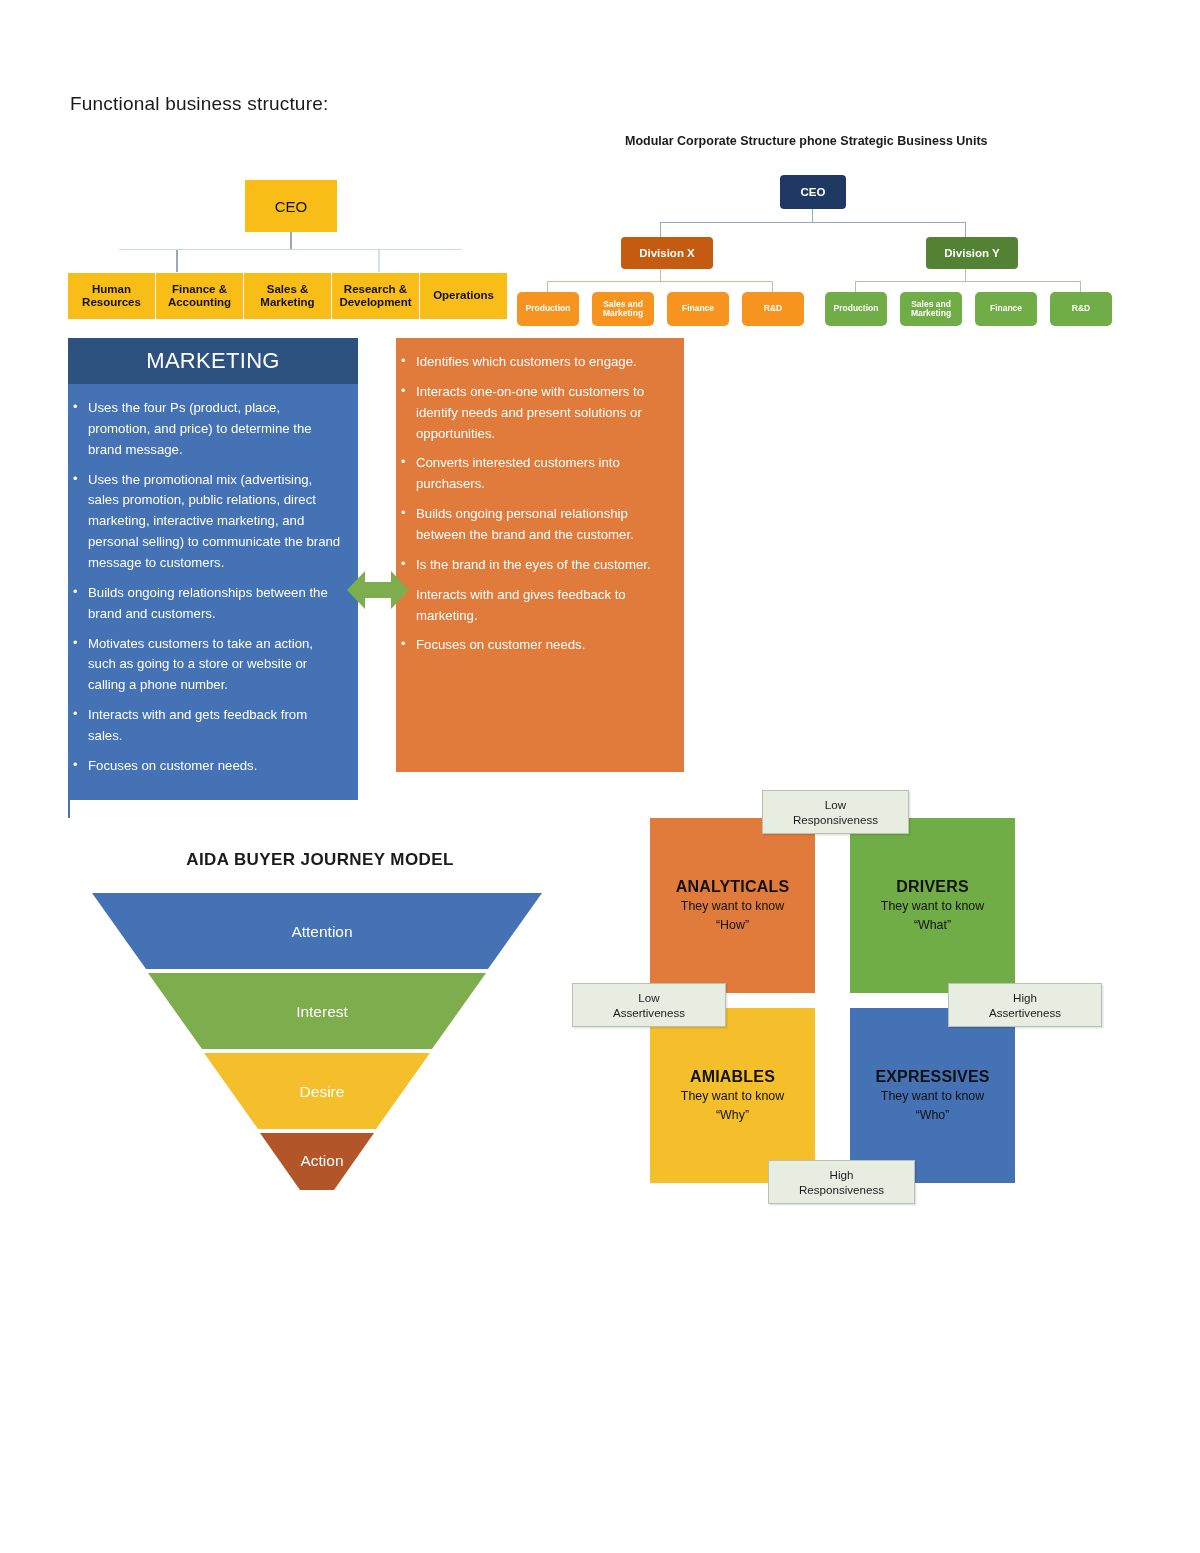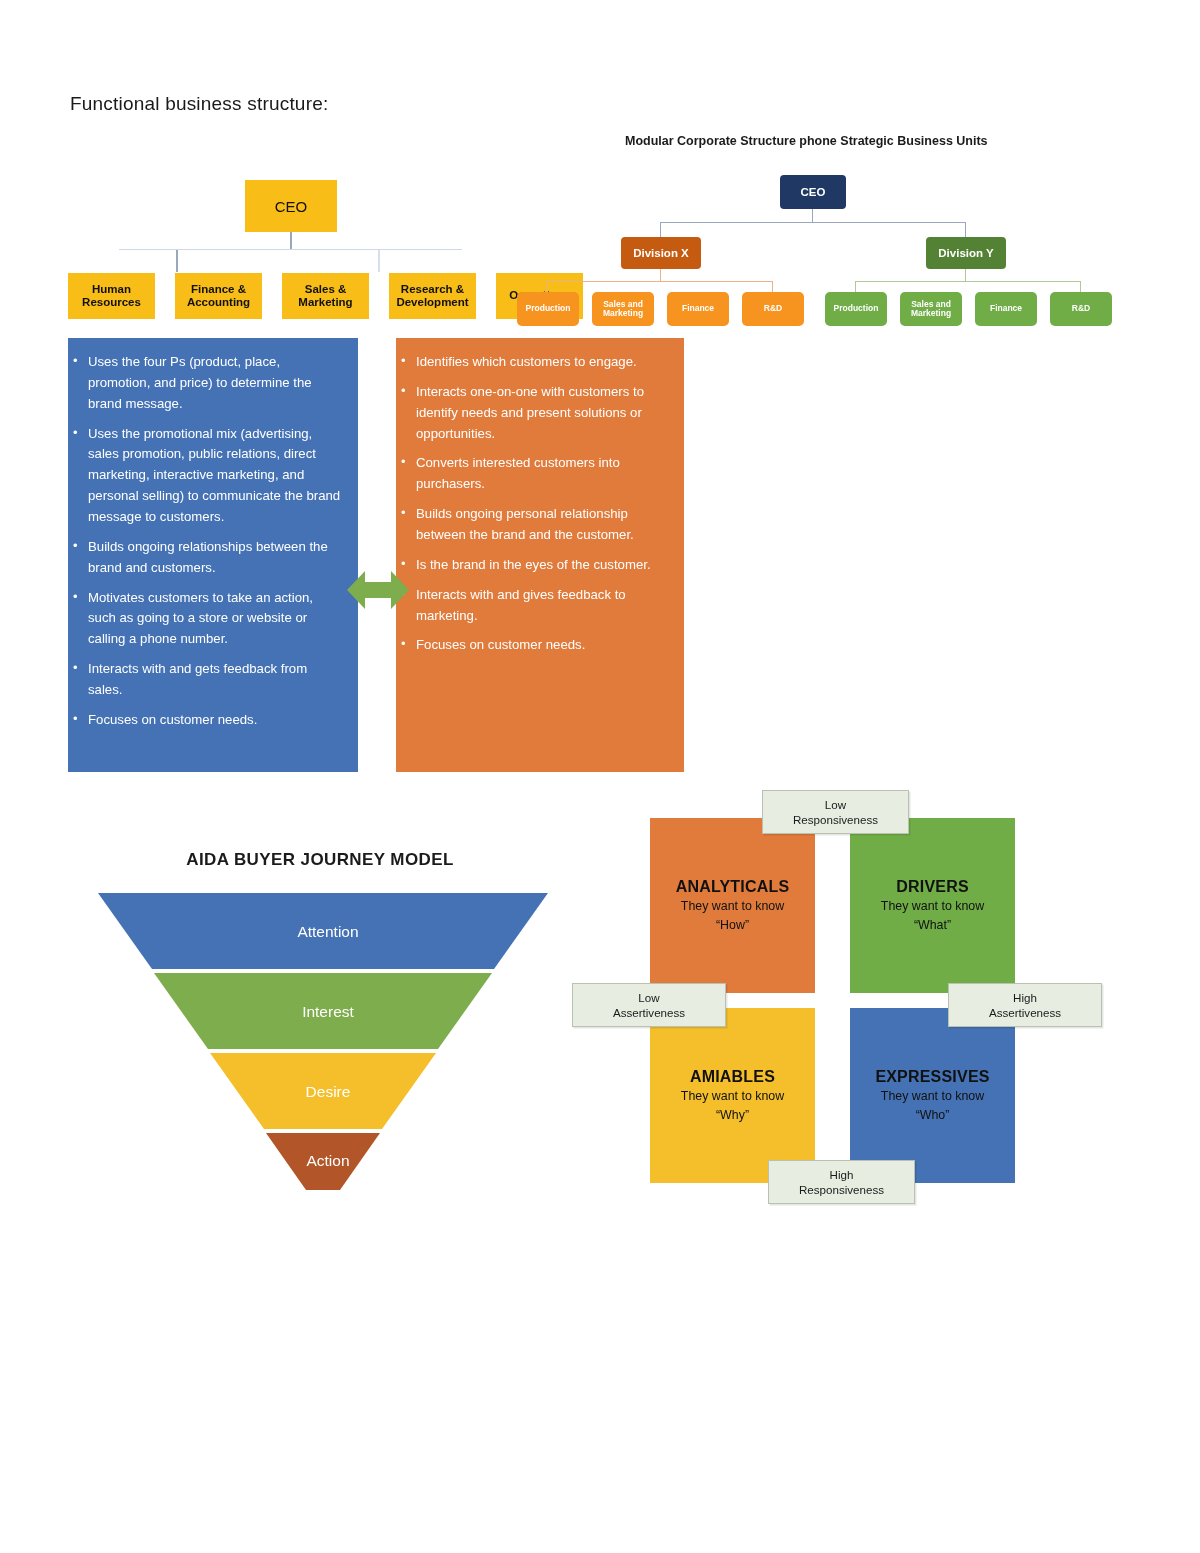--- a/index.html
+++ b/index.html
@@ -34,21 +34,21 @@
     left: 177px; top: 0;
     width: 92px; height: 52px;
     background: #F9BD18;
     display: flex; align-items: center; justify-content: center;
     font-size: 15px; color: #111; font-weight: 400;
   }
   .fn-line { position: absolute; background: #9aa7bd; }
   .fn-trunk { left: 222px; top: 52px; width: 1.5px; height: 18px; }
   .fn-bus   { left: 51px;  top: 69px; width: 343px; height: 1.2px; background: #cfd8e6; }
   .fn-drop  { top: 70px; width: 1.5px; height: 22px; background: #9aa7bd; }
-  .fn-row { position: absolute; left: 0; top: 93px; display: flex; gap: 20px; }
+  .fn-row { position: absolute; left: 0; top: 93px; display: flex; gap: 1px; }
   .fn-box {
     width: 87px; height: 46px;
     background: #F9BD18;
     display: flex; align-items: center; justify-content: center;
     text-align: center;
     font-size: 11.5px; font-weight: 700; color: #111;
     line-height: 1.15;
   }
 
   
@@ -64,21 +64,21 @@
     display: flex; align-items: center; justify-content: center;
     color: #fff; font-size: 11.5px; font-weight: 600;
   }
   .mod-ln { position: absolute; background: #9aa7bd; }
   .mod-ceo-stem { left: 297px; top: 79px; width: 1.3px; height: 14px; }
   .mod-ceo-bus  { left: 145px; top: 92px; width: 306px; height: 1.3px; }
   .mod-ceo-dl   { left: 145px; top: 92px; width: 1.3px; height: 16px; }
   .mod-ceo-dr   { left: 450px; top: 92px; width: 1.3px; height: 16px; }
   .mod-div {
     position: absolute; top: 107px;
-    width: 80px; height: 32px; border-radius: 4px;
+    width: 92px; height: 32px; border-radius: 4px;
     display: flex; align-items: center; justify-content: center;
     color: #fff; font-size: 11.5px; font-weight: 600;
   }
   .mod-div.x { left: 106px; background: #C55A11; }
   .mod-div.y { left: 411px; background: #548235; }
 
   .mod-sub-stem { position: absolute; width: 1.3px; height: 13px; top: 139px; }
   .mod-sub-bus  { position: absolute; height: 1.3px; top: 151px; }
   .mod-sub-drop { position: absolute; width: 1.3px; height: 12px; top: 151px; }
   .ln-x { background: #E8B38A; }
@@ -124,21 +124,21 @@
 
   .link-arrow { position: absolute; left: 345px; top: 562px; width: 66px; height: 56px; }
 
   
   .aida { position: absolute; left: 70px; top: 800px; width: 500px; height: 410px; background:#fff; }
   .aida-title {
     position: absolute; left: 0; right: 0; top: 50px;
     text-align: center; font-size: 17px; font-weight: 700; color: #1b1b1b;
     letter-spacing: 0.4px;
   }
-  .aida-svg { position: absolute; left: 8px; top: 85px; }
+  .aida-svg { position: absolute; left: 2px; top: 85px; }
   .aida-label {
     position: absolute; width: 100%; text-align: center;
     color: #ffffff; font-size: 15.5px;
   }
 
   
   .matrix { position: absolute; left: 570px; top: 790px; width: 540px; height: 430px; }
   .quad {
     position: absolute; width: 165px; height: 175px;
     display: flex; flex-direction: column; align-items: center; justify-content: center;
@@ -238,20 +238,21 @@
       </div>
     <div class="mod-leaf y" style="left:460px;">
         <span>Finance</span>
       </div>
     <div class="mod-leaf y" style="left:535px;">
         <span>R&amp;D</span>
       </div>
   </div>
 
   <div class="panel" id="marketing-panel">
+    <div class="hdr">MARKETING</div>
     <div class="body">
       <ul>
         <li>Uses the four Ps (product, place, promotion, and price) to determine the brand message.</li>
         <li>Uses the promotional mix (advertising, sales promotion, public relations, direct marketing, interactive marketing, and personal selling) to communicate the brand message to customers.</li>
         <li>Builds ongoing relationships between the brand and customers.</li>
         <li>Motivates customers to take an action, such as going to a store or website or calling a phone number.</li>
         <li>Interacts with and gets feedback from sales.</li>
         <li>Focuses on customer needs.</li>
       </ul>
     </div>

